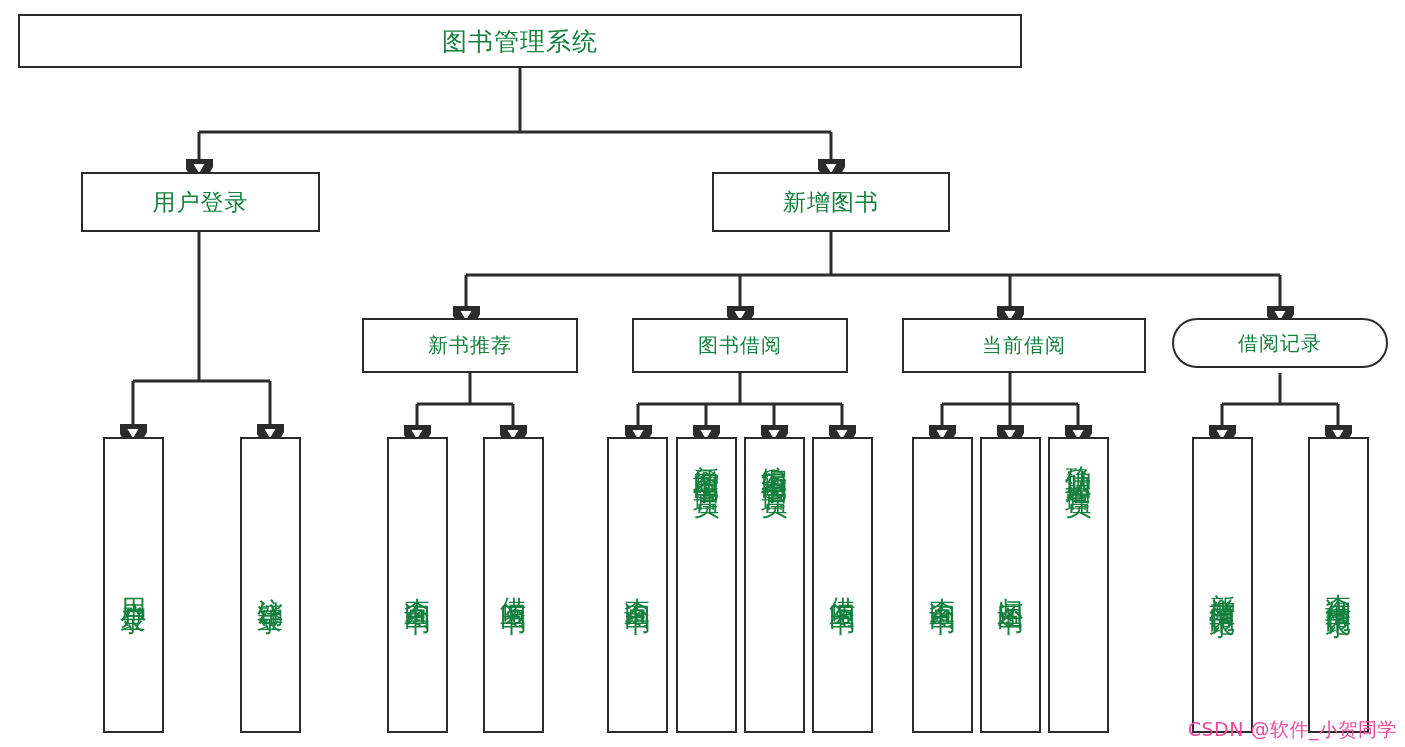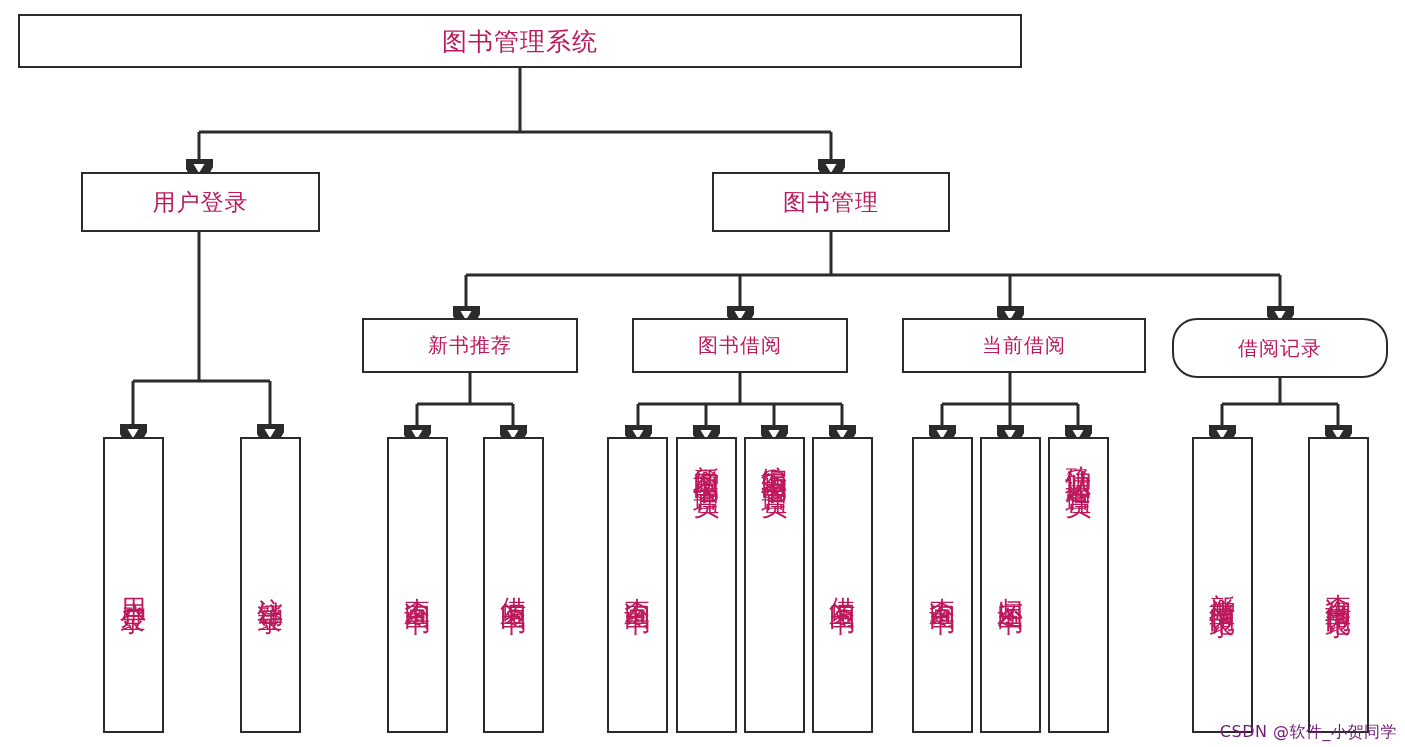--- a/index.html
+++ b/index.html
@@ -16,21 +16,21 @@
   }
   
   .node{
     position:absolute;
     box-sizing:border-box;
     background:#ffffff;
     border:2.5px solid #2b2b2b;
     display:flex;
     align-items:center;
     justify-content:center;
-    color:#be185d;
+    color:#15803d;
     z-index:5;
   }
   .node .label{
     display:block;
     text-align:center;
     white-space:nowrap;
     letter-spacing:1px;
   }
   
   .node.root .label{font-size:25px;}
@@ -59,22 +59,22 @@
   }
 
   
   #wires{position:absolute;left:0;top:0;width:1405px;height:747px;z-index:1;}
   #wires line, #wires path{stroke:#2b2b2b;stroke-width:3;fill:none;}
 
   
   #watermark{
     position:absolute;
     right:8px;bottom:4px;
-    font-size:16px;
-    color:#701a75;
+    font-size:19px;
+    color:#ec4899;
     letter-spacing:0.5px;
     z-index:20;
     white-space:nowrap;
     pointer-events:none;
     font-family:"DejaVu Sans","Liberation Sans",sans-serif;
   }
 </style>
 </head>
 <body>
 
@@ -130,36 +130,36 @@
 
   <div class="node root" style="left:18px;top:14px;width:1004px;height:54px;">
     <span class="label">图书管理系统</span>
   </div>
 
   <div class="node h1" style="left:81px;top:172px;width:239px;height:60px;">
     <span class="label">用户登录</span>
   </div>
 
   <div class="node h1" style="left:712px;top:172px;width:238px;height:60px;">
-    <span class="label">图书管理</span>
+    <span class="label">新增图书</span>
   </div>
 
   <div class="node h2" style="left:362px;top:318px;width:216px;height:55px;">
     <span class="label">新书推荐</span>
   </div>
 
   <div class="node h2" style="left:632px;top:318px;width:216px;height:55px;">
     <span class="label">图书借阅</span>
   </div>
 
   <div class="node h2" style="left:902px;top:318px;width:244px;height:55px;">
     <span class="label">当前借阅</span>
   </div>
 
-  <div class="node h2" style="left:1172px;top:318px;width:216px;height:60px;border-radius:25px;">
+  <div class="node h2" style="left:1172px;top:318px;width:216px;height:50px;border-radius:25px;">
     <span class="label">借阅记录</span>
   </div>
 
   <div class="node leaf center" style="left:103px;top:437px;width:61px;height:296px;">
     <span class="label">用户登录</span>
   </div>
 
   <div class="node leaf center" style="left:240px;top:437px;width:61px;height:296px;">
     <span class="label">注销登录</span>
   </div>

